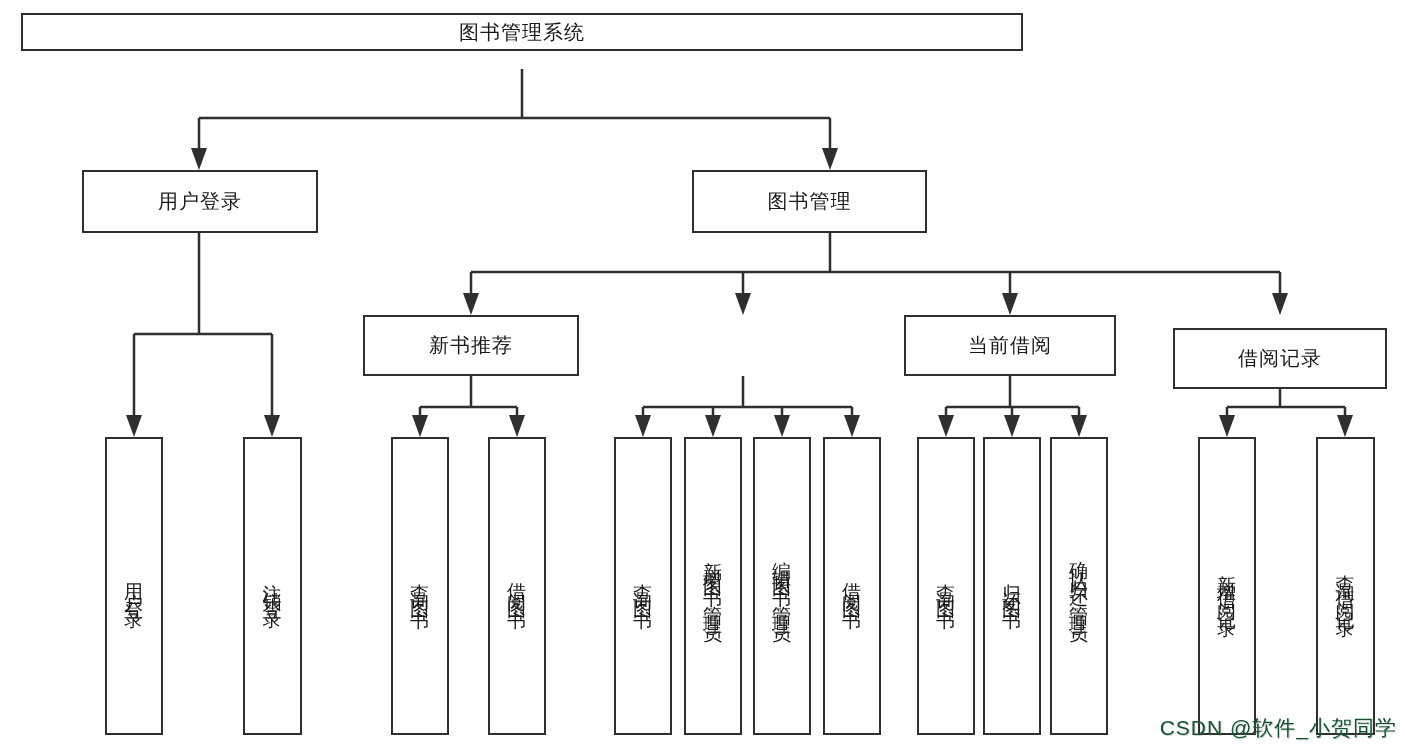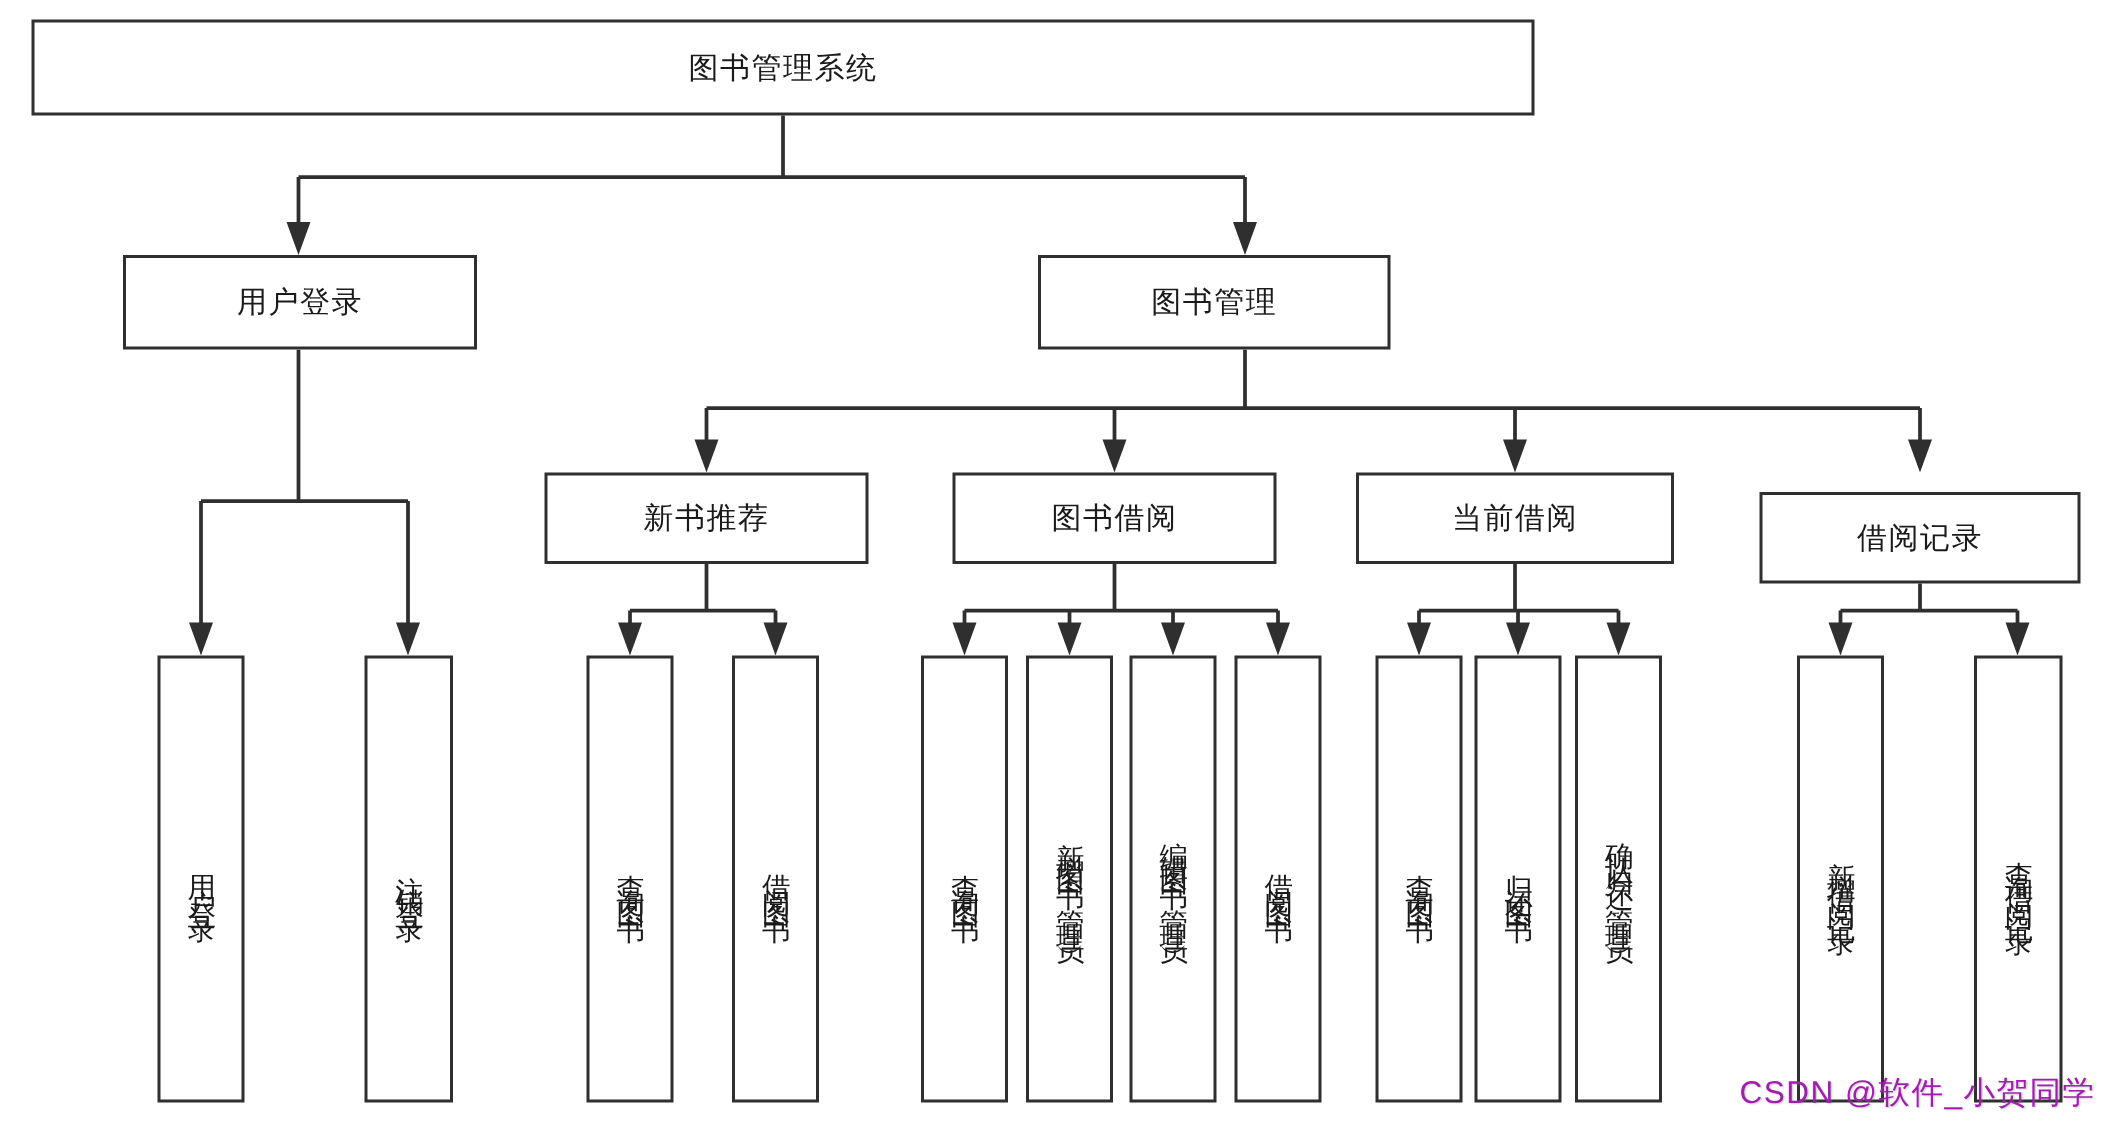--- a/index.html
+++ b/index.html
@@ -30,21 +30,21 @@
     font-size:19px;
     letter-spacing:9px;
     line-height:1;
     white-space:nowrap;
   }
   #watermark{
     position:absolute;
     right:8px;
     bottom:5px;
     font-size:21px;
-    color:#a21caf;
+    color:#14532d;
     letter-spacing:1px;
     text-shadow:1px 1px 1px rgba(120,120,120,0.35);
   }
 </style>
 </head>
 <body>
 
 <div id="canvas">
 
   <svg id="connectors" viewBox="0 0 1405 747" xmlns="http://www.w3.org/2000/svg">
@@ -97,36 +97,33 @@
       <polygon points="774,415 790,415 782,437"></polygon>
       <polygon points="844,415 860,415 852,437"></polygon>
       <polygon points="938,415 954,415 946,437"></polygon>
       <polygon points="1004,415 1020,415 1012,437"></polygon>
       <polygon points="1071,415 1087,415 1079,437"></polygon>
       <polygon points="1219,415 1235,415 1227,437"></polygon>
       <polygon points="1337,415 1353,415 1345,437"></polygon>
     </g>
   </svg>
 
-  <div class="box" style="left:21px;top:13px;width:1002px;height:64px;">
+  <div class="box" style="left:21px;top:13px;width:1002px;height:38px;">
     <span>图书管理系统</span>
   </div>
 
   <div class="box" style="left:82px;top:170px;width:236px;height:63px;">
     <span>用户登录</span>
   </div>
   <div class="box" style="left:692px;top:170px;width:235px;height:63px;">
     <span>图书管理</span>
   </div>
 
   <div class="box" style="left:363px;top:315px;width:216px;height:61px;">
     <span>新书推荐</span>
-  </div>
-  <div class="box" style="left:635px;top:315px;width:216px;height:61px;">
-    <span>图书借阅</span>
   </div>
   <div class="box" style="left:904px;top:315px;width:212px;height:61px;">
     <span>当前借阅</span>
   </div>
   <div class="box" style="left:1173px;top:328px;width:214px;height:61px;">
     <span>借阅记录</span>
   </div>
 
   <div class="box leaf" style="left:105px;top:437px;width:58px;height:298px;">
     <span>用户登录</span>

